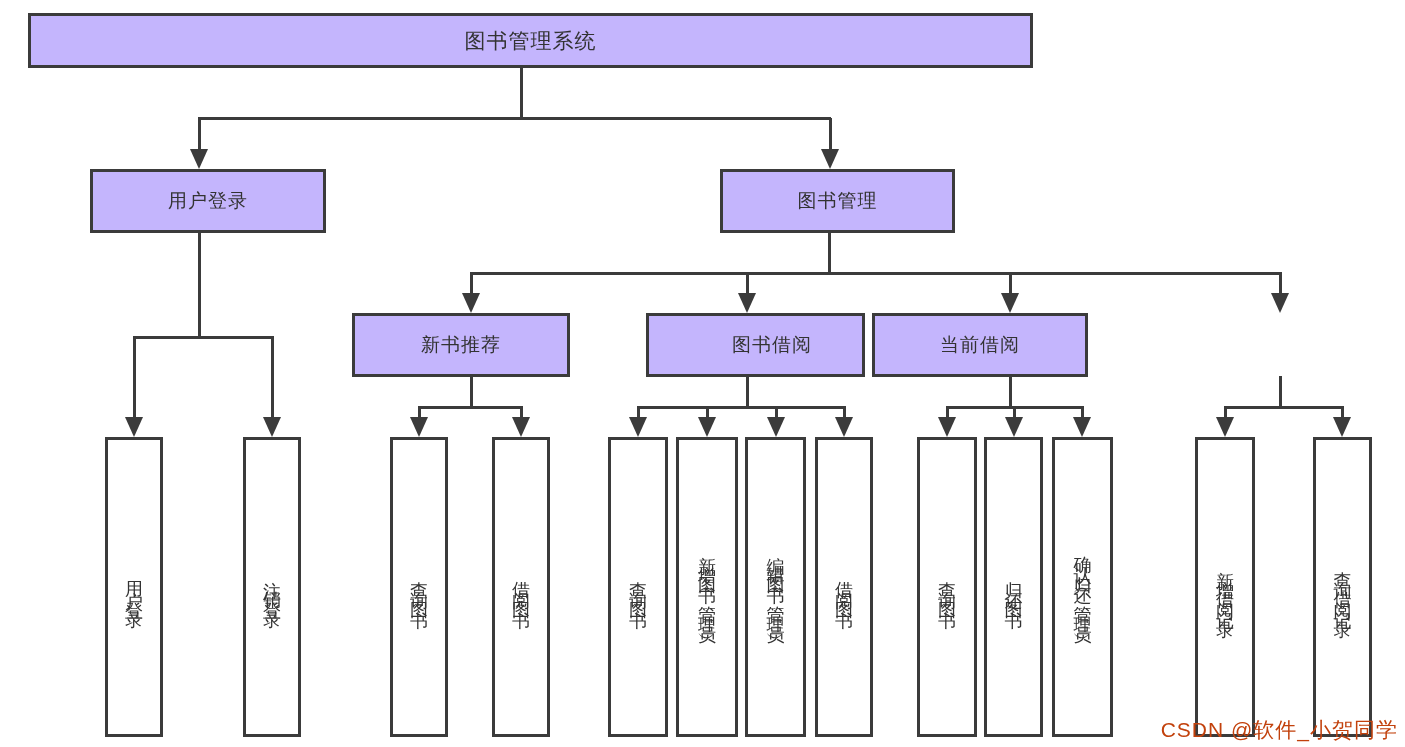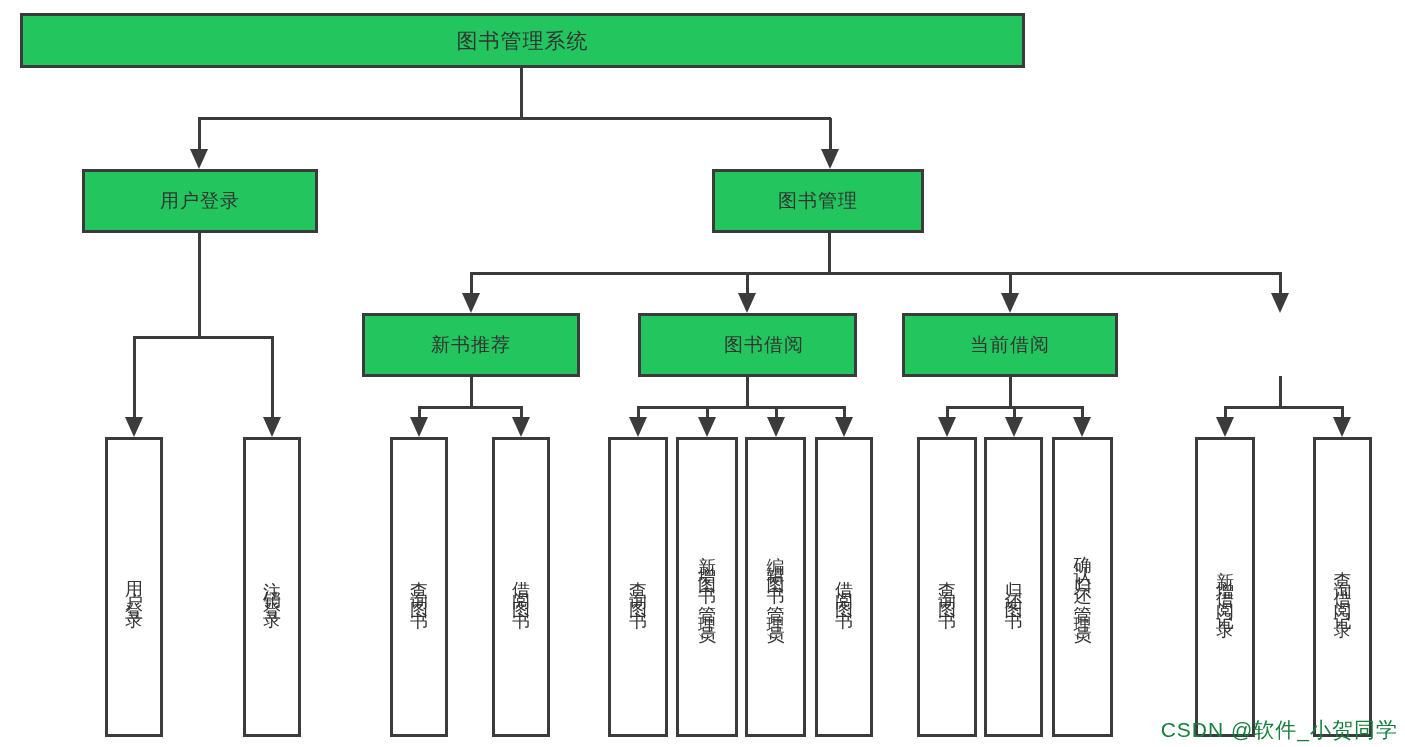--- a/index.html
+++ b/index.html
@@ -7,26 +7,27 @@
     position:relative;
     width:1405px;height:747px;
     background:#ffffff;
     font-family:"Liberation Sans","DejaVu Sans",sans-serif;
     overflow:hidden;
   }
   .box{
     position:absolute;
     box-sizing:border-box;
     border:3px solid #3b3b3b;
-    background:#22c55e;
+    background:#c4b5fd;
     display:flex;align-items:center;justify-content:center;
     color:#333333;
     font-size:19px;
     letter-spacing:1px;
     white-space:nowrap;
+    margin-left:8px;
   }
   .box.root{font-size:21px;}
   .vbox{
     position:absolute;
     box-sizing:border-box;
     border:3px solid #3b3b3b;
     background:#ffffff;
     display:flex;align-items:center;justify-content:center;
     color:#333333;
     font-size:18px;
@@ -40,39 +41,39 @@
   .arrow{
     position:absolute;width:0;height:0;
     border-left:9px solid transparent;
     border-right:9px solid transparent;
     border-top:20px solid #3b3b3b;
   }
   #watermark{
     position:absolute;
     right:7px;bottom:3px;
     font-size:21px;
-    color:#15803d;
+    color:#c2410c;
     letter-spacing:1px;
     white-space:nowrap;
     margin-left:10px;
   }
 </style>
 </head>
 <body>
 
 <div id="canvas">
 
   <div class="box root" style="left:20px;top:13px;width:1005px;height:55px;">图书管理系统</div>
 
   <div class="box" style="left:82px;top:169px;width:236px;height:64px;">用户登录</div>
-  <div class="box" style="left:712px;top:169px;width:212px;height:64px;">图书管理</div>
+  <div class="box" style="left:712px;top:169px;width:235px;height:64px;">图书管理</div>
 
-  <div class="box" style="left:362px;top:313px;width:218px;height:64px;">新书推荐</div>
+  <div class="box" style="left:344px;top:313px;width:218px;height:64px;">新书推荐</div>
   <div class="box" style="left:638px;top:313px;width:219px;height:64px;padding-left:33px;">图书借阅</div>
-  <div class="box" style="left:902px;top:313px;width:216px;height:64px;">当前借阅</div>
+  <div class="box" style="left:864px;top:313px;width:216px;height:64px;">当前借阅</div>
 
   <div class="vbox" style="left:105px;top:437px;width:58px;height:300px;">用户登录</div>
   <div class="vbox" style="left:243px;top:437px;width:58px;height:300px;">注销登录</div>
 
   <div class="vbox" style="left:390px;top:437px;width:58px;height:300px;">查询图书</div>
   <div class="vbox" style="left:492px;top:437px;width:58px;height:300px;">借阅图书</div>
 
   <div class="vbox" style="left:608px;top:437px;width:60px;height:300px;">查询图书</div>
   <div class="vbox" style="left:676px;top:437px;width:62px;height:300px;">新增图书（管理员）</div>
   <div class="vbox" style="left:745px;top:437px;width:61px;height:300px;">编辑图书（管理员）</div>

